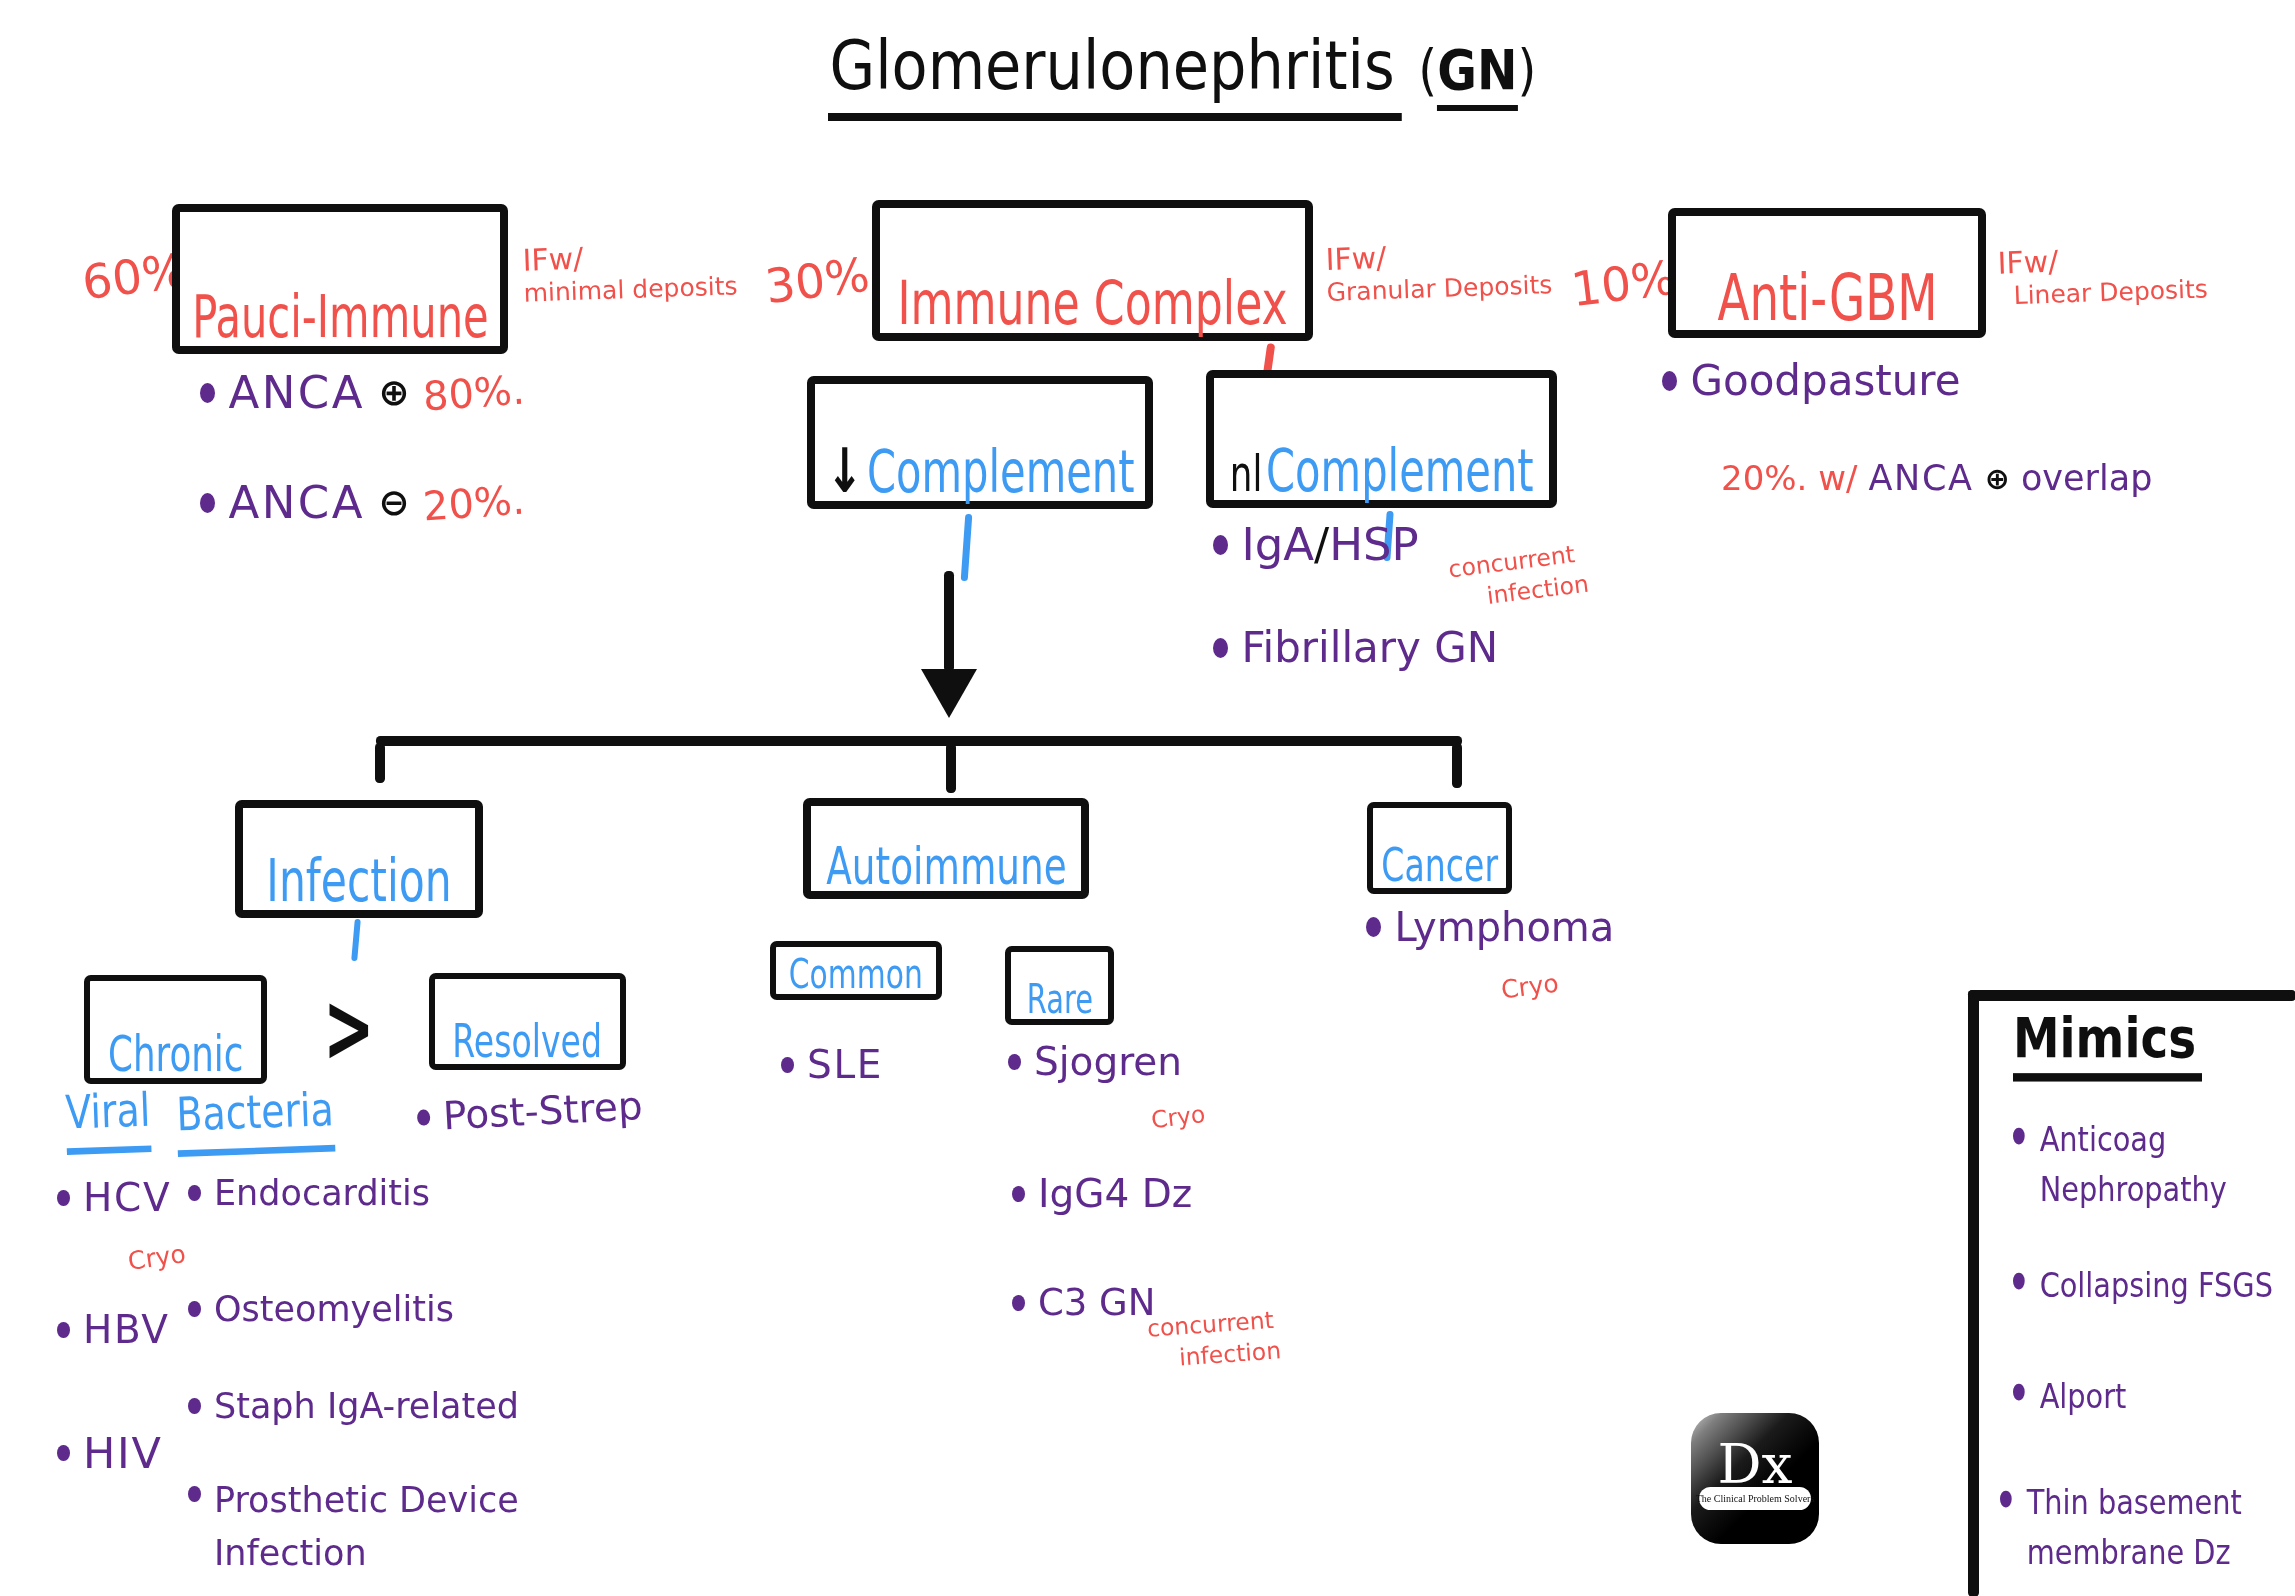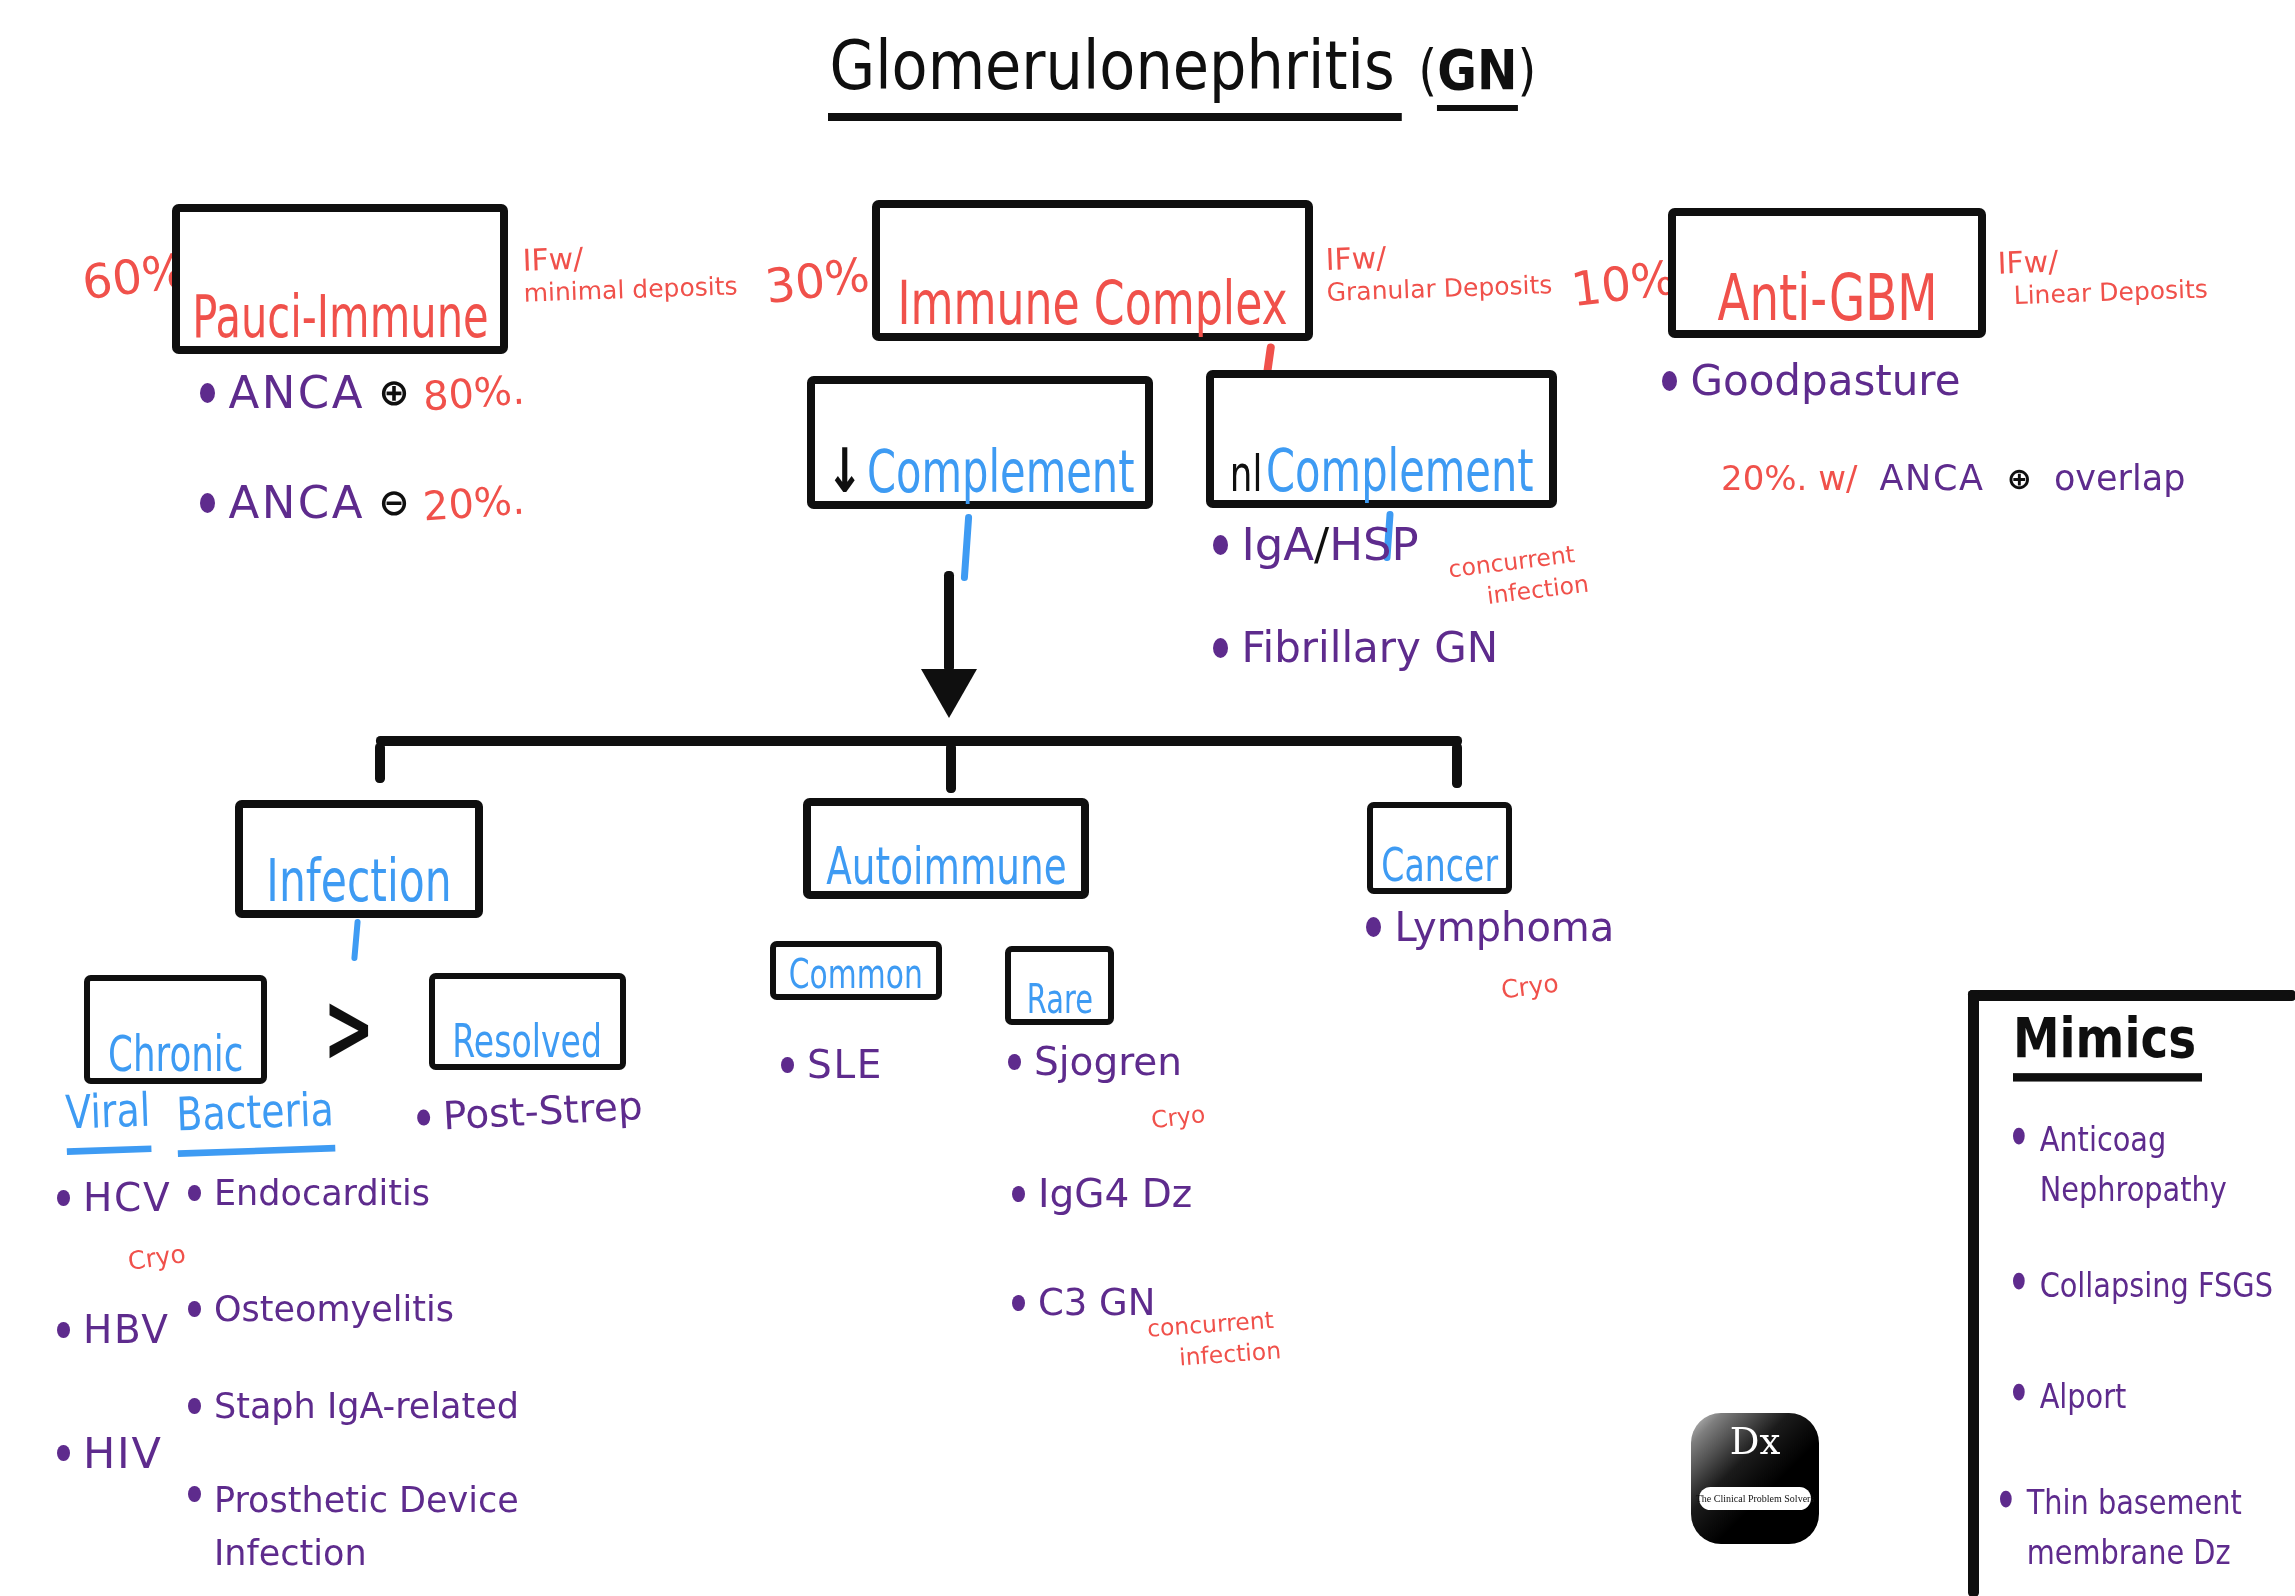--- a/index.html
+++ b/index.html
@@ -57,22 +57,22 @@
   .m-item{position:absolute;display:flex;gap:17px;color:var(--purple);font-size:32px;line-height:1.6;
           transform:scale(.9,1.05);transform-origin:left top;white-space:nowrap}
   .m-item .bullet{margin-top:13.4px}
   .mimics-title{position:absolute;font-size:52px;font-weight:700;color:var(--ink);
                 border-bottom:8.4px solid var(--ink);padding:0 6.7px 3.4px 0;
                 transform:scale(.9,1.05);transform-origin:left top;white-space:nowrap}
 
   .logo{position:absolute;left:1691px;top:1413px;width:128px;height:131px;border-radius:30px;
         background:linear-gradient(135deg,#c9c9c9 0%,#7e7e7e 12%,#1b1b1b 38%,#000 60%);
         display:flex;flex-direction:column;align-items:center}
-  .logo .dx{font-family:"DejaVu Serif","Liberation Serif",serif;color:#fff;font-size:37px;
-            line-height:1;margin-top:10px}
+  .logo .dx{font-family:"DejaVu Serif","Liberation Serif",serif;color:#fff;font-size:55px;
+            line-height:1;margin-top:24px}
   .logo .pill{position:absolute;left:8.4px;right:8.4px;bottom:34px;height:23.5px;background:#fff;
               border-radius:11.8px;display:flex;align-items:center;justify-content:center}
   .logo .pill span{font-family:Liberation Serif, serif;font-size:10px;color:#111;white-space:nowrap}
 </style>
 </head>
 <body>
 
 <div class="canvas">
 
   <div class="title">
@@ -118,21 +118,21 @@
   </div>
   <div class="ifnote" style="left:1998px;top:242px">
     <span class="l1">IFw/</span>
     <span class="l2" style="margin-left:15px">Linear Deposits</span>
   </div>
 
   <div class="row" style="left:1662px;top:356px">
     <span class="bullet"></span>
     <span class="purple" style="font-size:42px">Goodpasture</span>
   </div>
-  <div class="row" style="left:1721px;top:458px;gap:22px">
+  <div class="row" style="left:1721px;top:458px;gap:11px">
     <span class="red" style="font-size:34px">20%. w/</span>
     <span class="purple" style="font-size:35px;letter-spacing:1.7px">ANCA</span>
     <span class="sign" style="font-size:30px">⊕</span>
     <span class="purple" style="font-size:35px">overlap</span>
   </div>
 
   <div class="box" style="left:807px;top:376px;width:346px;height:133px">
     <span class="bl">
       <span class="ink" style="font-size:52px;font-weight:700">↓</span>
       <span class="blue" style="font-size:49px">Complement</span>

